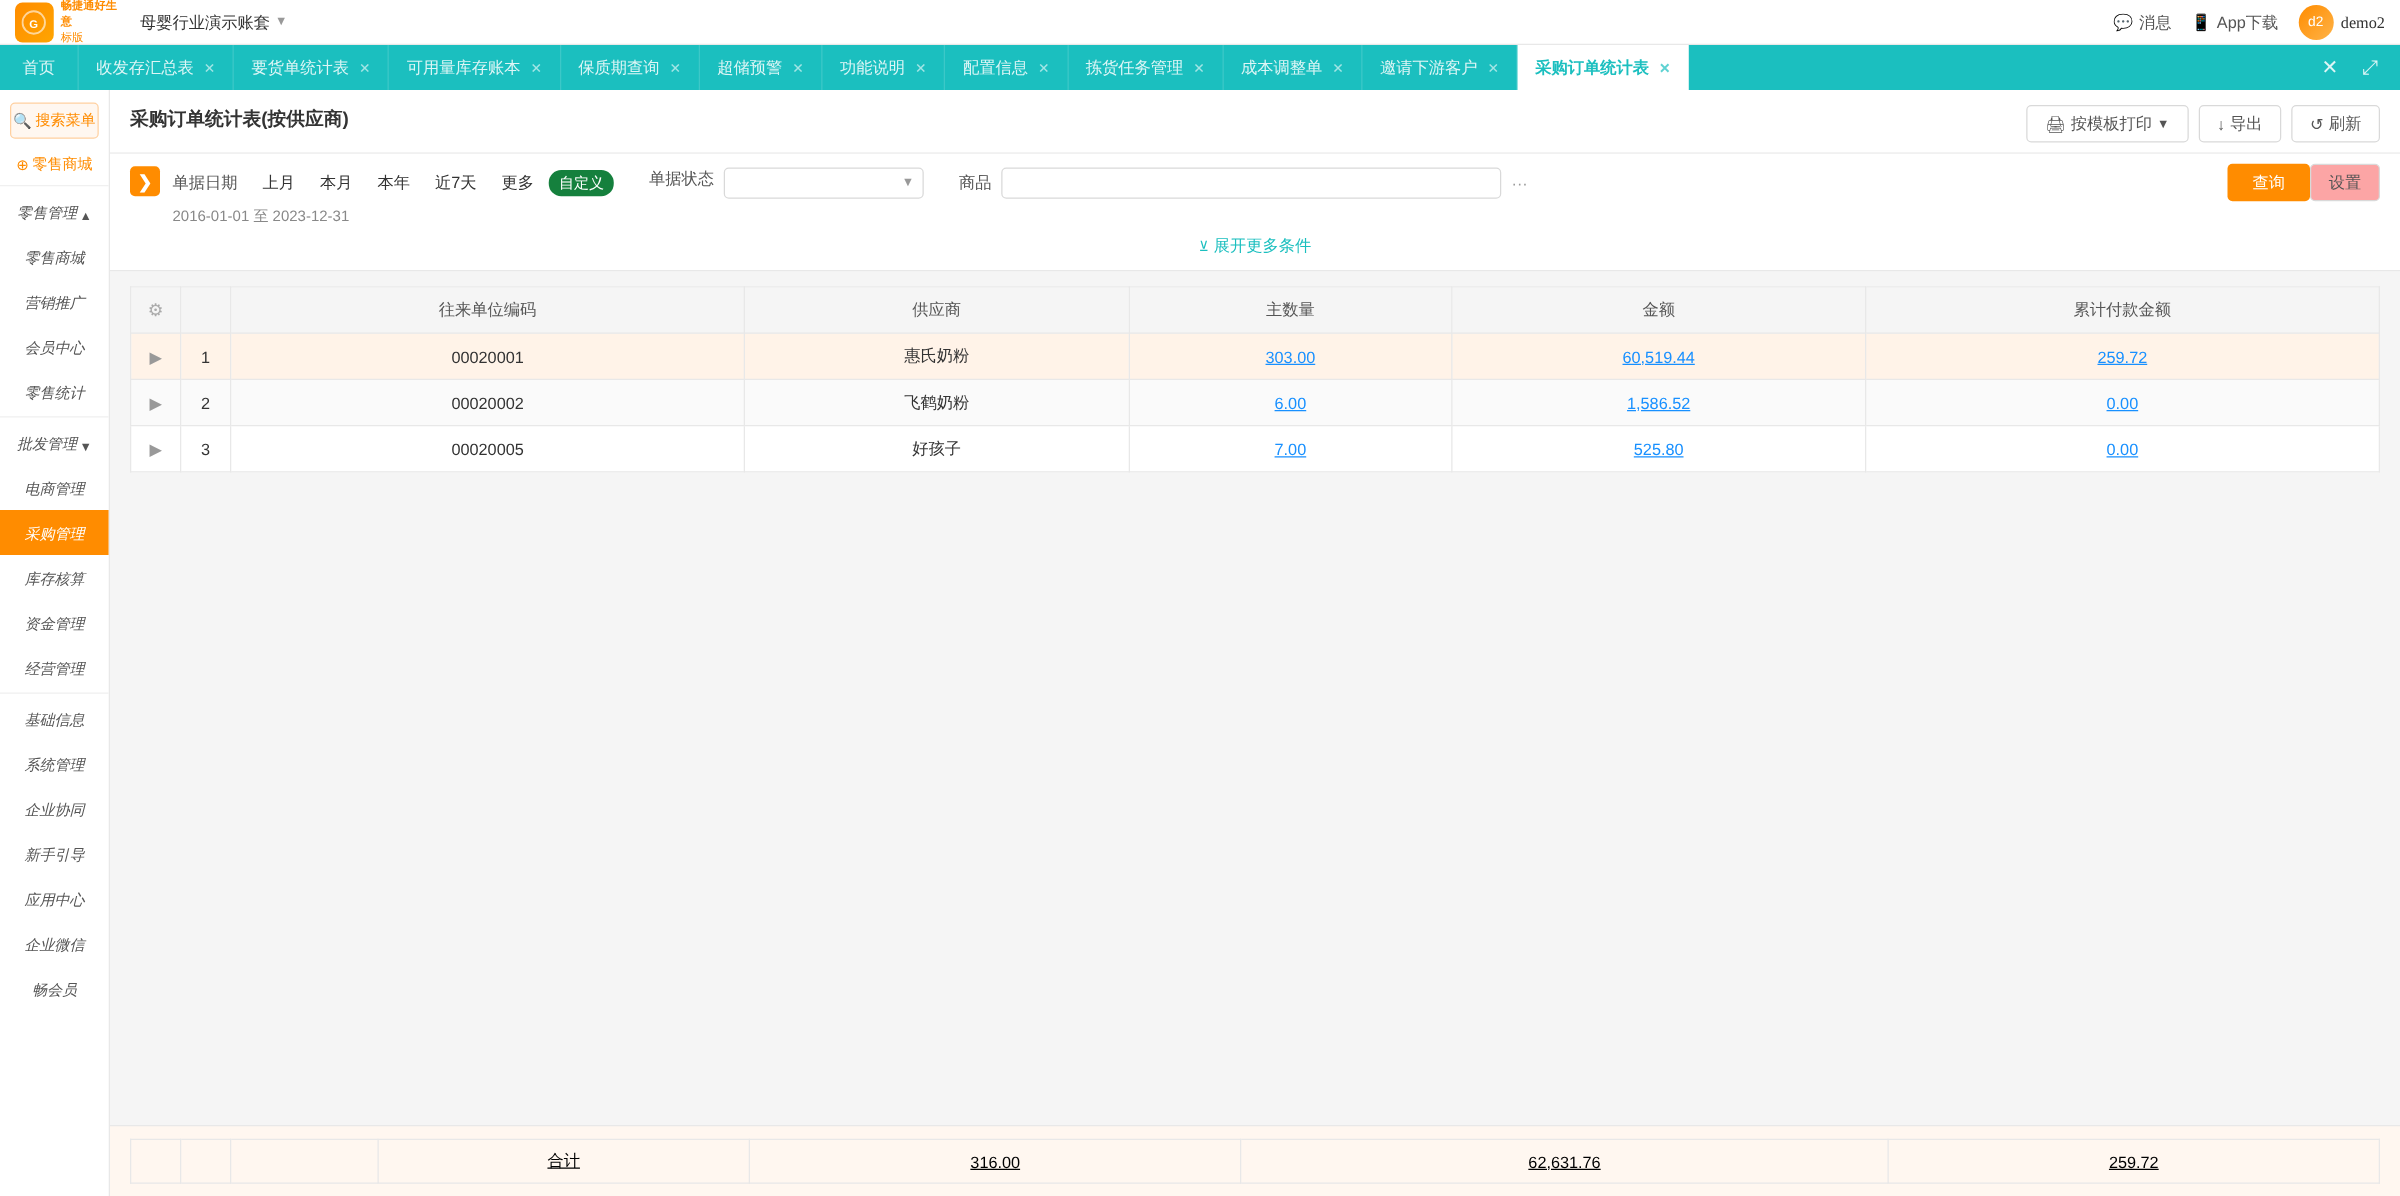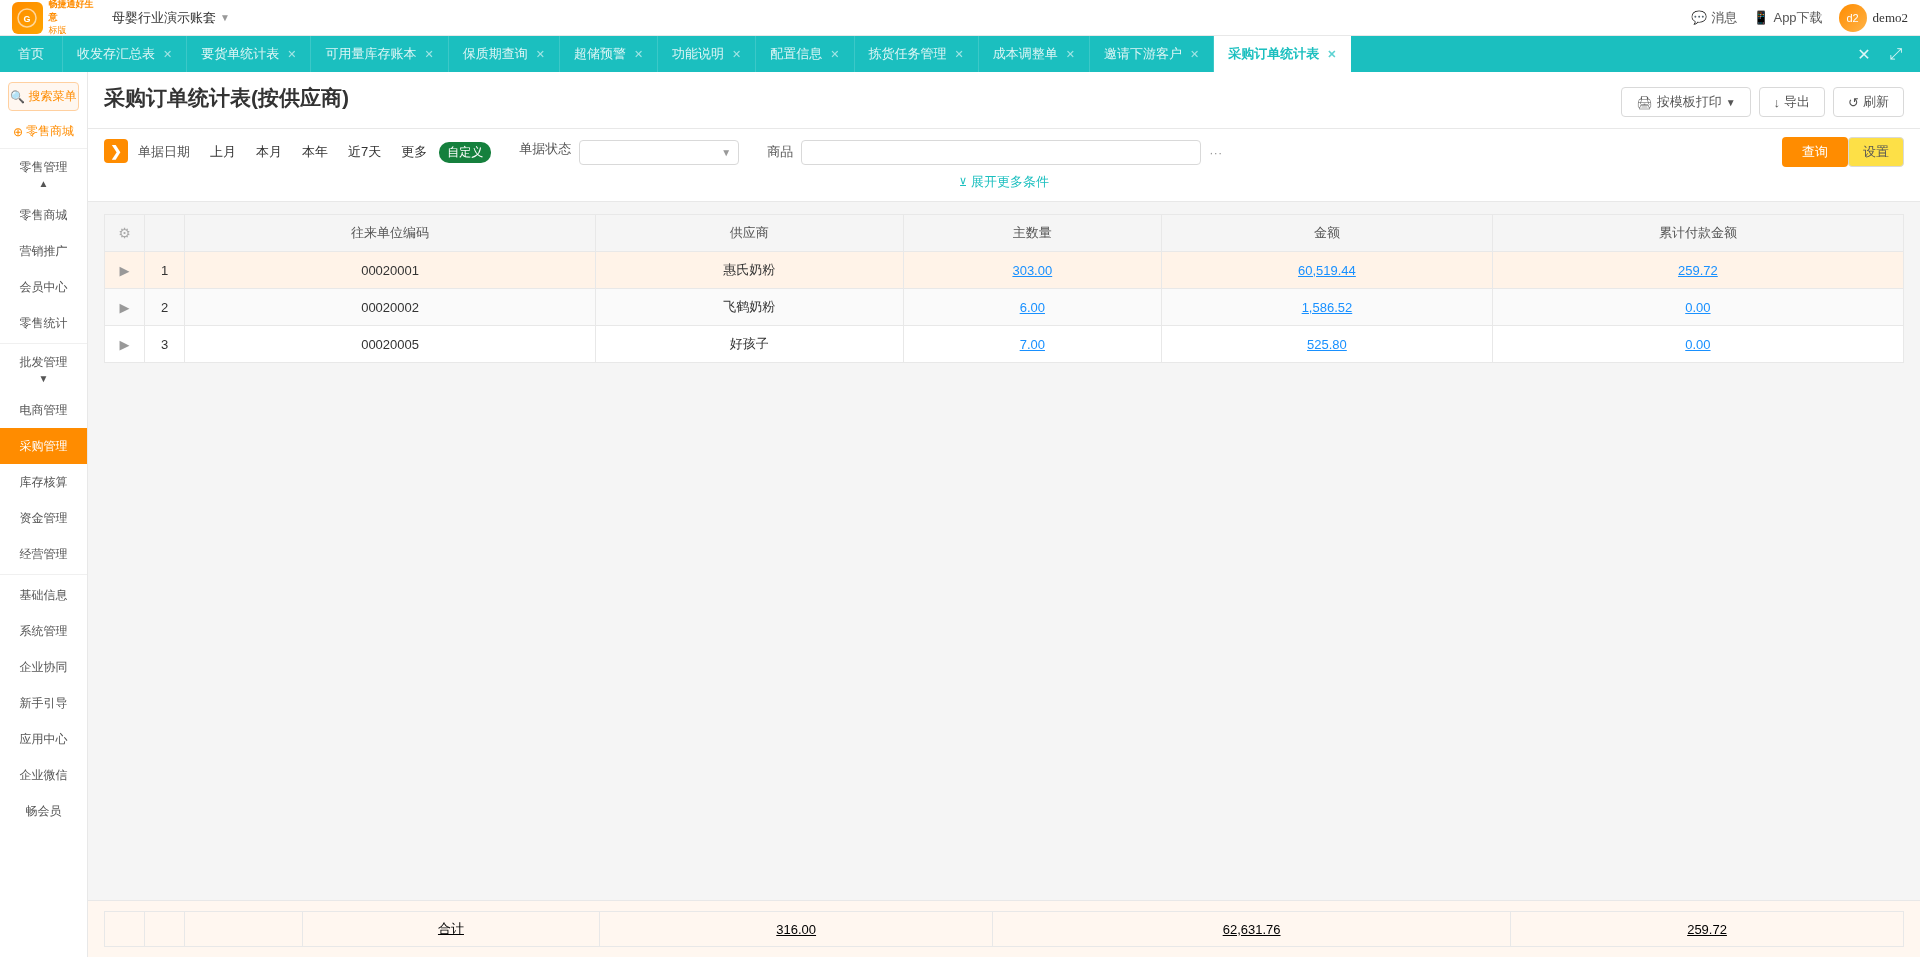--- a/index.html
+++ b/index.html
@@ -27,31 +27,31 @@
     .nav-icon-btn { width: 24px; height: 24px; display: flex; align-items: center; justify-content: center; color: rgba(255,255,255,0.85); cursor: pointer; font-size: 16px; }
 
     
     .main-layout { display: flex; flex: 1; overflow: hidden; }
 
     
     .sidebar { width: 88px; background: #fff; border-right: 1px solid #e8e8e8; display: flex; flex-direction: column; flex-shrink: 0; overflow-y: auto; }
     .sidebar-search { padding: 10px 8px 6px; }
     .sidebar-search-btn { width: 100%; padding: 5px 0; background: #fff7f0; border: 1px solid #ffd0a0; border-radius: 4px; color: #ff8c00; font-size: 12px; text-align: center; cursor: pointer; display: flex; align-items: center; justify-content: center; gap: 3px; }
     .sidebar-nav-btn { padding: 6px 8px; text-align: center; color: #ff8c00; font-size: 12px; cursor: pointer; display: flex; align-items: center; justify-content: center; gap: 3px; }
-    .sidebar-item { padding: 8px 0; text-align: center; color: #555; font-size: 12px; cursor: pointer; display: flex; flex-direction: column; align-items: center; justify-content: center; gap: 2px; min-height: 36px; }
+    .sidebar-item { padding: 8px 0; text-align: center; color: #555; font-size: 12px; cursor: pointer; display: flex; flex-direction: row; align-items: flex-end; justify-content: center; gap: 2px; min-height: 36px; font-style: italic; }
     .sidebar-item.active { background: #ff8c00; color: #fff; }
     .sidebar-item .item-arrow { font-size: 10px; color: inherit; }
     .sidebar-divider { height: 1px; background: #f0f0f0; margin: 2px 0; }
 
     
     .content-area { flex: 1; display: flex; flex-direction: column; overflow: hidden; background: #f5f5f5; }
 
     
     .page-header { background: #fff; padding: 12px 16px 8px; border-bottom: 1px solid #e8e8e8; flex-shrink: 0; }
-    .page-title { font-size: 21px; font-weight: bold; color: #333; margin-bottom: 8px; }
+    .page-title { font-size: 15px; font-weight: bold; color: #333; margin-bottom: 8px; }
 
     
     .filter-area { background: #fff; padding: 8px 16px; border-bottom: 1px solid #e8e8e8; flex-shrink: 0; }
     .filter-row { display: flex; align-items: center; gap: 12px; flex-wrap: wrap; }
     .filter-label { color: #555; font-size: 13px; white-space: nowrap; }
     .date-quick-btns { display: flex; align-items: center; gap: 4px; }
     .date-quick-btn { padding: 2px 8px; border: none; background: transparent; color: #333; font-size: 13px; cursor: pointer; border-radius: 3px; }
     .date-custom-badge { padding: 2px 8px; background: #15803d; color: #fff; border-radius: 10px; font-size: 12px; cursor: pointer; }
     .filter-select { padding: 4px 28px 4px 8px; border: 1px solid #d9d9d9; border-radius: 4px; font-size: 13px; color: #333; background: #fff; appearance: none; min-width: 160px; cursor: pointer; }
     .select-wrapper { position: relative; display: inline-flex; align-items: center; }
@@ -292,24 +292,27 @@
             </div>
 
             <div style="display:flex;align-items:center;gap:8px;margin-left:16px;flex:1;">
               <span class="filter-label">商品</span>
               <input type="text" class="filter-goods-input" style="flex: 1 1 0%; max-width: 400px;">
               <span class="filter-more-btn">···</span>
             </div>
 
             <div style="display:flex;gap:0;margin-left:auto;flex-shrink:0;">
               <button style="padding:6px 20px;background:#ff8c00;border:none;border-radius:4px;color:#fff;font-size:13px;cursor:pointer;">查询</button>
-              <button style="padding:0 14px;background:#fde047;border:1px solid #d9d9d9;border-radius:4px;color:#555;font-size:13px;cursor:pointer;">设置</button>
+              <button style="padding:0 14px;background:#fca5a5;border:1px solid #d9d9d9;border-radius:4px;color:#555;font-size:13px;cursor:pointer;">设置</button>
             </div>
           </div>
 
+          <div style="margin-top:4px;">
+            <span style="color:#888;font-size:12px;">2016-01-01 至 2023-12-31</span>
+          </div>
         </div>
       </div>
 
       <div class="expand-conditions">
         <span style="font-size:11px;">⊻</span>
         <span>展开更多条件</span>
       </div>
     </div>
 
     <div class="table-container">

